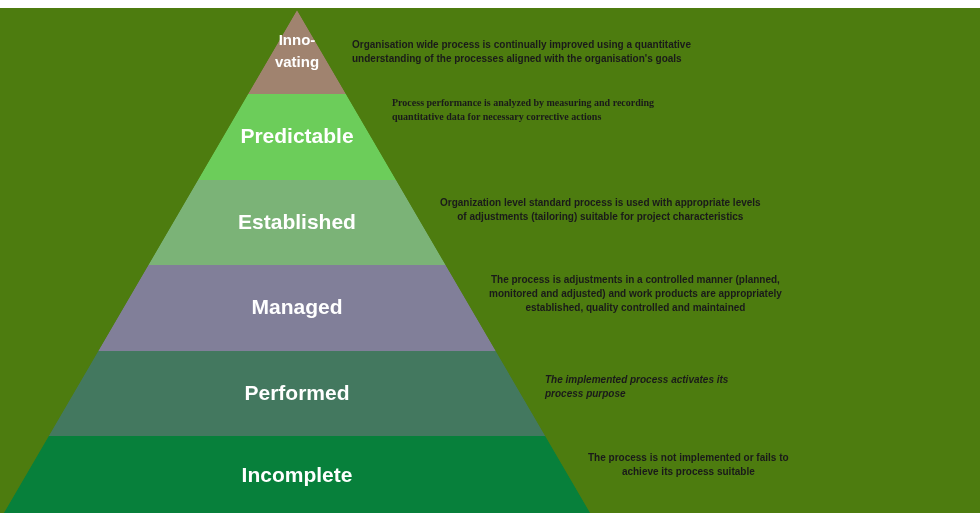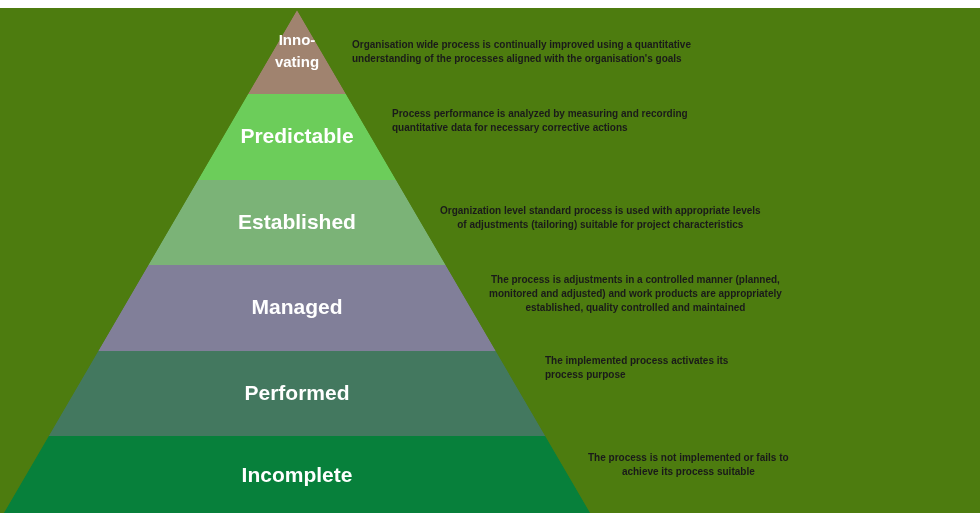--- a/index.html
+++ b/index.html
@@ -73,26 +73,26 @@
         <text class="band-label size-lg" x="297" y="214.5" fill="#ffffff"><tspan x="297" y="214.5">Established</tspan></text>
         <text class="band-label size-lg" x="297" y="300" fill="#ffffff"><tspan x="297" y="300">Managed</tspan></text>
         <text class="band-label size-lg" x="297" y="385.5" fill="#ffffff"><tspan x="297" y="385.5">Performed</tspan></text>
         <text class="band-label size-lg" x="297" y="468" fill="#ffffff"><tspan x="297" y="468">Incomplete</tspan></text>
       </g>
   </svg>
 
   <div id="descriptions">
       <div class="desc align-left" style="left: 352px; top: 30px;">Organisation wide process is continually improved using a quantitative
 understanding of the processes aligned with the organisation's goals</div>
-      <div class="desc align-left" style="left: 392px; top: 99px;">Process performance is analyzed by measuring and recording
+      <div class="desc align-left" style="left: 392px; top: 88px; font-family: Liberation Serif, serif;">Process performance is analyzed by measuring and recording
 quantitative data for necessary corrective actions</div>
-      <div class="desc align-center" style="left: 440px; top: 196px; text-align: center;">Organization level standard process is used with appropriate levels
+      <div class="desc align-center" style="left: 440px; top: 188px; text-align: center;">Organization level standard process is used with appropriate levels
 of adjustments (tailoring) suitable for project characteristics</div>
       <div class="desc align-center" style="left: 489px; top: 265px;">The process is adjustments in a controlled manner (planned,
 monitored and adjusted) and work products are appropriately
 established, quality controlled and maintained</div>
-      <div class="desc align-left" style="left: 545px; top: 346px;">The implemented process activates its
+      <div class="desc align-left" style="left: 545px; top: 365px; font-style: italic;">The implemented process activates its
 process purpose</div>
       <div class="desc align-center" style="left: 588px; top: 443px;">The process is not implemented or fails to
 achieve its process suitable</div>
     </div>
 
 </div>
 
 </body></html>

